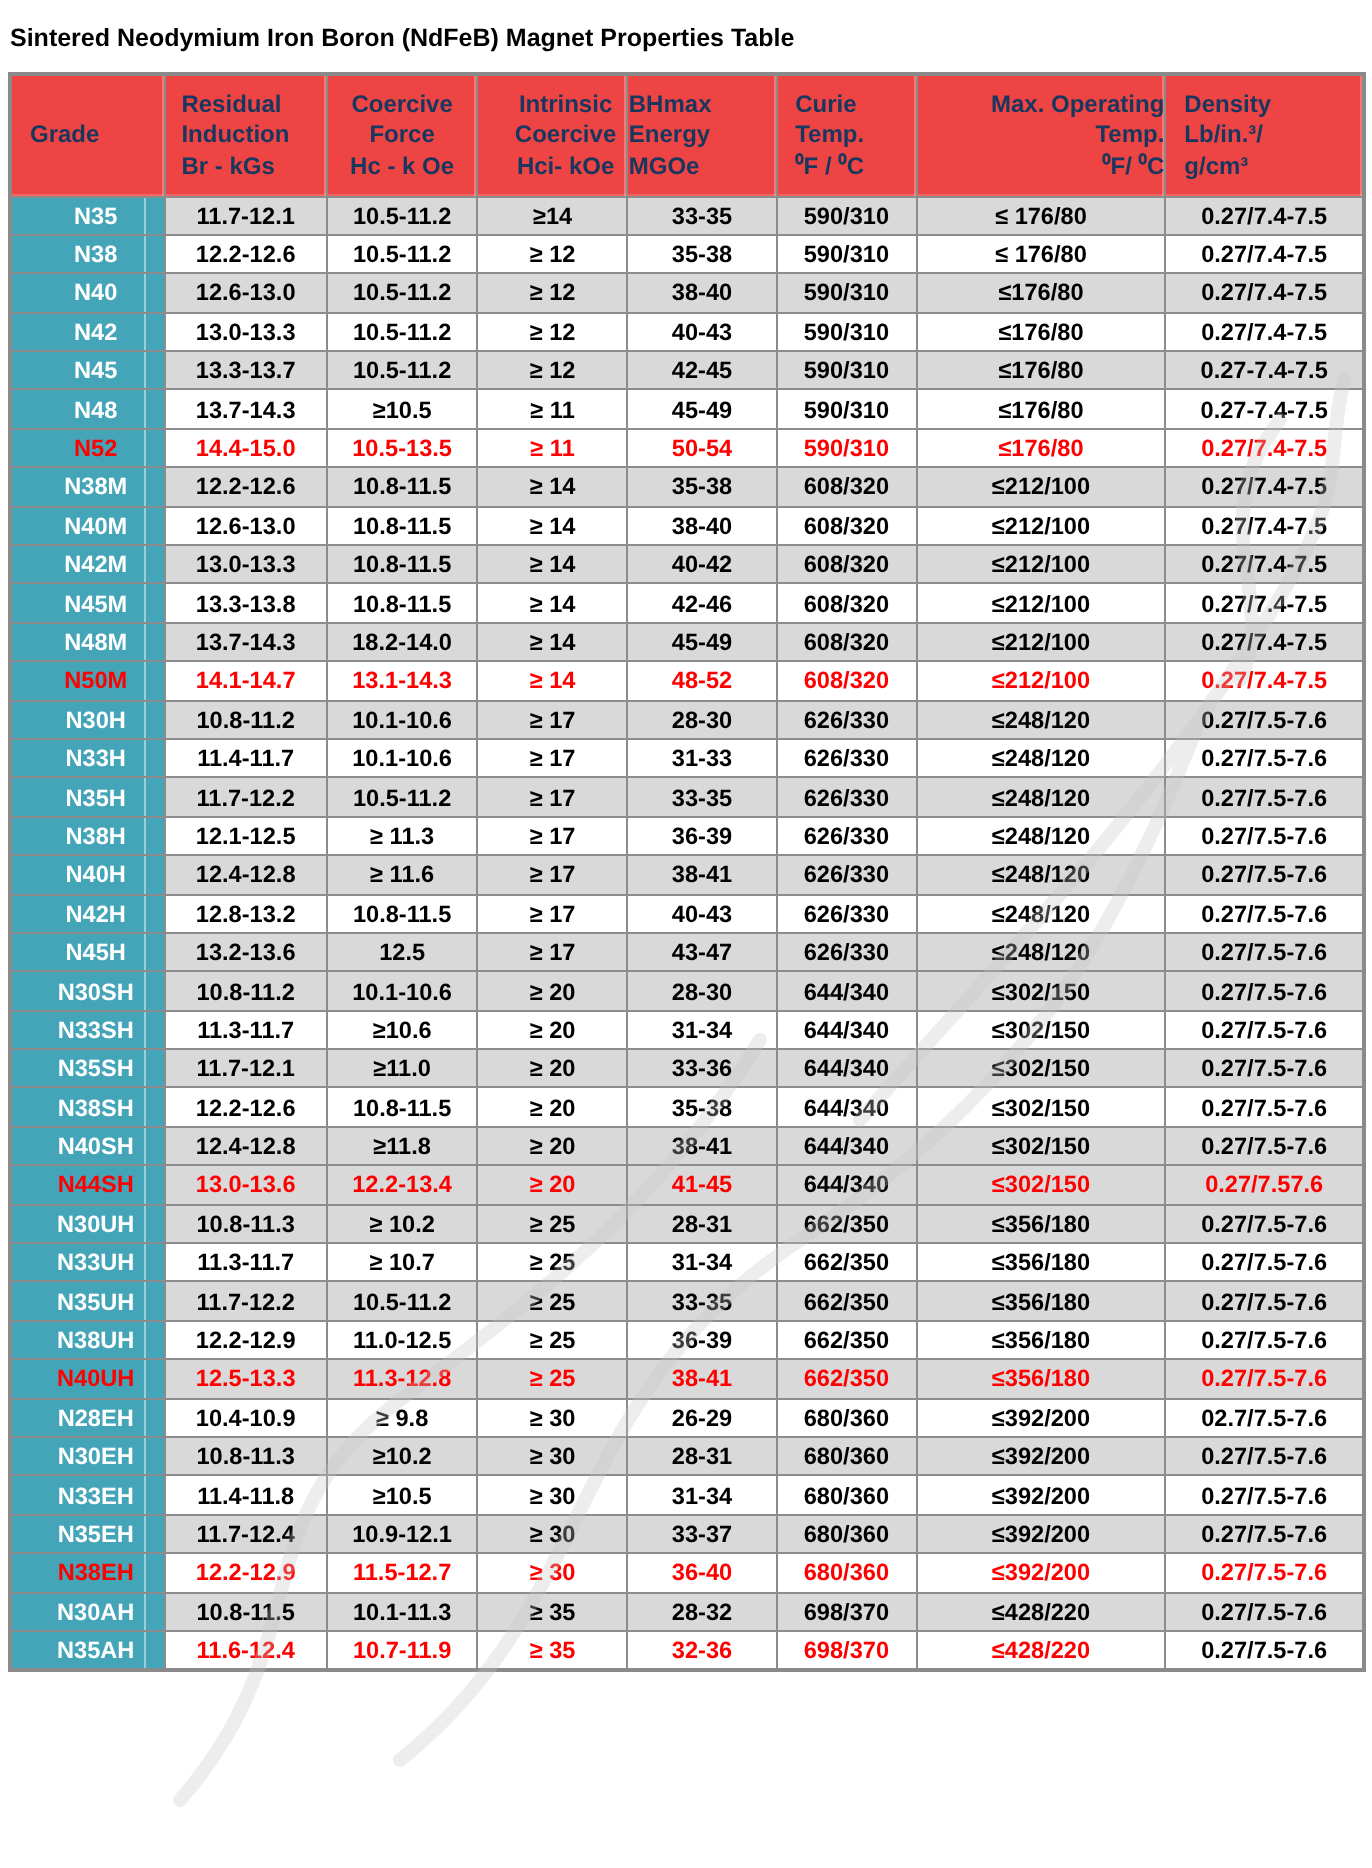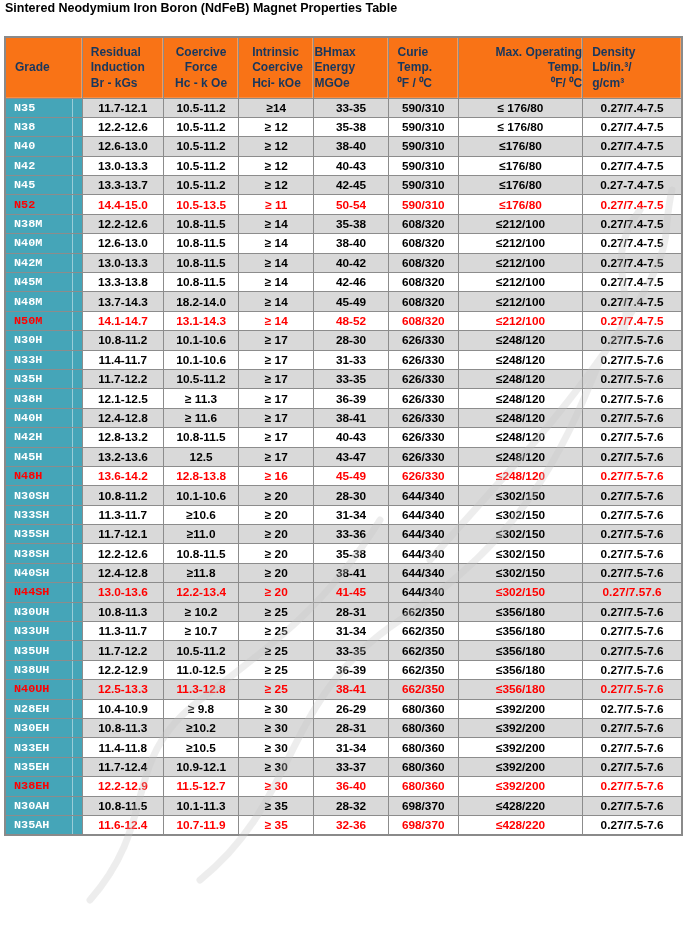--- a/index.html
+++ b/index.html
@@ -1,57 +1,57 @@
 <!DOCTYPE html>
 <html><head>
 <meta charset="utf-8">
 <style>
   * { box-sizing: border-box; margin: 0; padding: 0; }
   html, body { width: 686px; height: 934px; background: #ffffff; overflow: hidden; }
   body { font-family: "Liberation Sans", sans-serif; position: relative; color: #000; }
 
   .page-title {
-    position: absolute; top: 1px; left: 5px;
+    position: absolute; top: 12px; left: 5px;
     font-size: 12.5px; font-weight: 700; color: #000; letter-spacing: 0;
   }
 
   .table-wrap { position: absolute; top: 36px; left: 4px; width: 679px; }
 
   table.props {
     border-collapse: collapse; table-layout: fixed; width: 679px;
     border: 2px solid #8a8a8a;
     position: relative; z-index: 1;
   }
   th, td { border: 1px solid #8c8c8c; overflow: hidden; white-space: nowrap; }
 
   
   thead th {
-    background: #f97316; color: #17375e;
+    background: #ef4444; color: #17375e;
     height: 61px; vertical-align: middle;
     font-size: 12px; font-weight: 700; line-height: 15.5px;
     text-align: left; padding-left: 9px;
     box-shadow: inset -1px 0 0 rgba(255,255,255,.28), inset 0 -1px 0 rgba(255,255,255,.18);
   }
   thead th.c1 { padding-left: 8px; }
   thead th.c2 { text-align: center; padding-left: 0; }
-  thead th.c3 { padding-left: 13px; }
+  thead th.c3 { padding-left: 13px; text-align: center; }
   thead th.c4 { padding-left: 0; }
   thead th.c6 { text-align: right; padding-left: 0; }
 
   
   tbody td {
     height: 19.4px; font-size: 11.8px; font-weight: 700;
     text-align: center; padding: 0; line-height: 18px;
   }
   tbody tr.odd  td.val { background: #d9d9d9; }
   tbody tr.even td.val { background: #ffffff; }
 
   td.grade {
     background: #45a5b8; color: #ffffff;
-    text-align: left; padding-left: 8px; position: relative; font-family: Liberation Mono, monospace;
+    text-align: center; padding-left: 8px; position: relative;
   }
   td.grade::after {
     content: ""; position: absolute; top: 0; bottom: 0; right: 9px;
     width: 1px; background: rgba(255,255,255,.45);
   }
   td.grade.red-grade { color: #ff0000; }
   tbody td.red { color: #ff0000; margin-top: 13px; }
 
   .coatings-note {
     position: absolute; top: 951px; left: 8px;
@@ -168,20 +168,30 @@
           <td class="grade">N45</td>
           <td class="val">13.3-13.7</td>
           <td class="val">10.5-11.2</td>
           <td class="val">≥ 12</td>
           <td class="val">42-45</td>
           <td class="val">590/310</td>
           <td class="val">≤176/80</td>
           <td class="val">0.27-7.4-7.5</td>
         </tr>
         <tr class="even">
+          <td class="grade">N48</td>
+          <td class="val">13.7-14.3</td>
+          <td class="val">≥10.5</td>
+          <td class="val">≥ 11</td>
+          <td class="val">45-49</td>
+          <td class="val">590/310</td>
+          <td class="val">≤176/80</td>
+          <td class="val">0.27-7.4-7.5</td>
+        </tr>
+        <tr class="even">
           <td class="grade red-grade">N52</td>
           <td class="val red">14.4-15.0</td>
           <td class="val red">10.5-13.5</td>
           <td class="val red">≥ 11</td>
           <td class="val red">50-54</td>
           <td class="val red">590/310</td>
           <td class="val red">≤176/80</td>
           <td class="val red">0.27/7.4-7.5</td>
         </tr>
         <tr class="odd">
@@ -307,30 +317,20 @@
         <tr class="odd">
           <td class="grade">N45H</td>
           <td class="val">13.2-13.6</td>
           <td class="val">12.5</td>
           <td class="val">≥ 17</td>
           <td class="val">43-47</td>
           <td class="val">626/330</td>
           <td class="val">≤248/120</td>
           <td class="val">0.27/7.5-7.6</td>
         </tr>
-        <tr class="even">
-          <td class="grade red-grade">N48H</td>
-          <td class="val red">13.6-14.2</td>
-          <td class="val red">12.8-13.8</td>
-          <td class="val red">≥ 16</td>
-          <td class="val red">45-49</td>
-          <td class="val red">626/330</td>
-          <td class="val red">≤248/120</td>
-          <td class="val red">0.27/7.5-7.6</td>
-        </tr>
         <tr class="odd">
           <td class="grade">N30SH</td>
           <td class="val">10.8-11.2</td>
           <td class="val">10.1-10.6</td>
           <td class="val">≥ 20</td>
           <td class="val">28-30</td>
           <td class="val">644/340</td>
           <td class="val">≤302/150</td>
           <td class="val">0.27/7.5-7.6</td>
         </tr>

